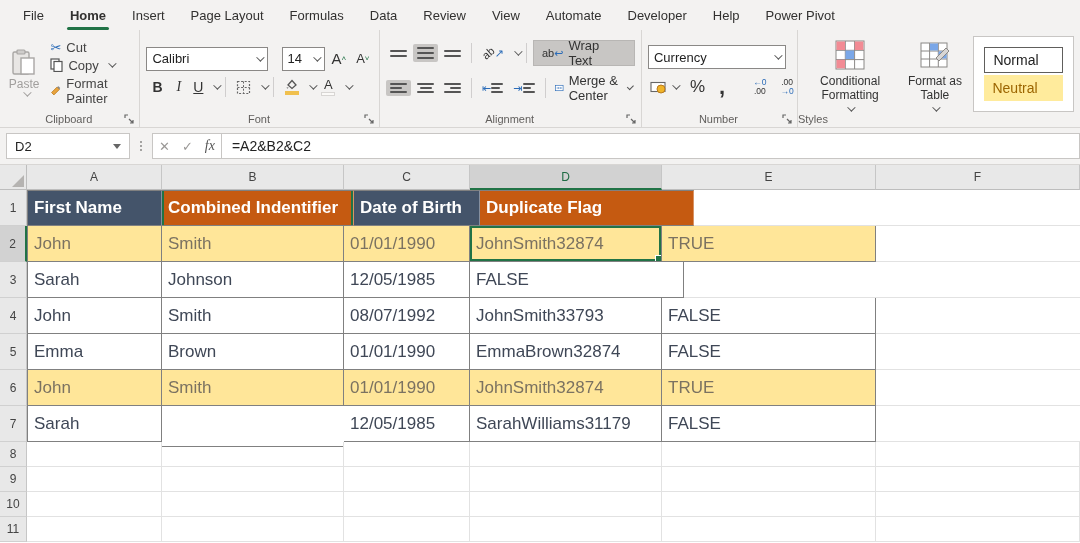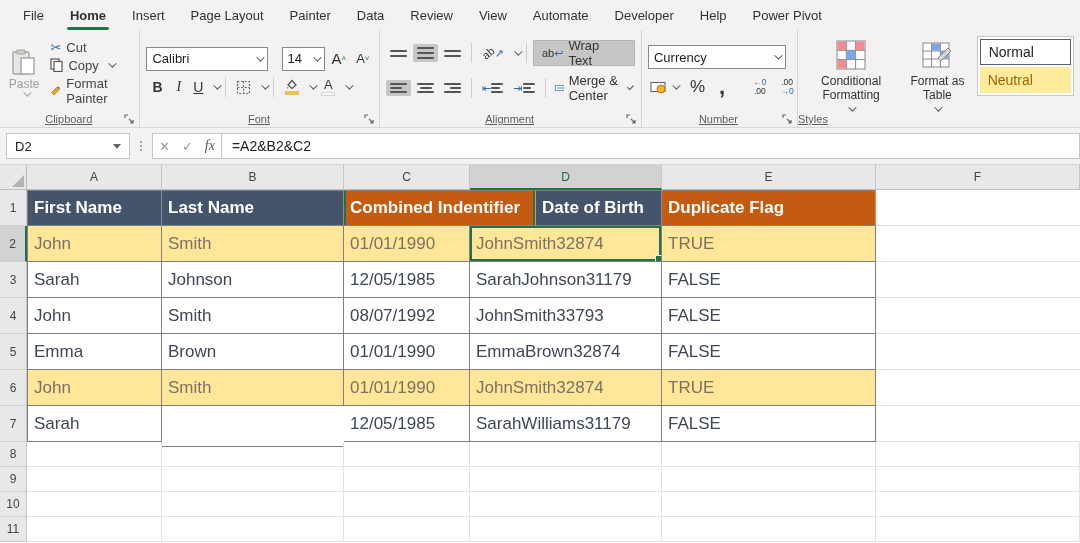--- a/index.html
+++ b/index.html
@@ -13,21 +13,21 @@
     position:relative; white-space:nowrap; }
   .tab.active { font-weight:bold; }
   .tab.active::after { content:""; position:absolute; left:10px; right:10px; bottom:0;
     height:3px; background:#217346; border-radius:2px; }
 
   .ribbon { height:98px; background:#f3f2f1; display:flex; align-items:stretch;
     border-bottom:1px solid #d8d6d4; }
   .group { position:relative; display:flex; flex-direction:column; padding:4px 6px 16px;
     border-right:1px solid #d8d6d4; }
   .group-label { position:absolute; bottom:2px; left:0; right:2px; text-align:center;
-    font-size:11px; color:#605e5c; white-space:nowrap;text-decoration:underline; }
+    font-size:11px; color:#605e5c; white-space:nowrap; }
   .launcher { position:absolute; bottom:2px; right:4px; width:11px; height:11px; }
   .g-body { flex:1; display:flex; }
 
   .chev { display:inline-block; width:6px; height:6px; border-right:1.4px solid #555;
     border-bottom:1.4px solid #555; transform:rotate(45deg) translateY(-2px); margin-left:4px; }
   .icon-btn { display:flex; align-items:center; padding:3px 4px; border-radius:2px; color:#333; }
   .pressed { background:#c8c6c4; }
 
   
   .paste-col { width:46px; display:flex; flex-direction:column; align-items:center;
@@ -66,21 +66,21 @@
   .num-icons { display:flex; align-items:center; gap:6px; }
   .pct { font-size:17px; color:#333; }
   .comma { font-size:22px; font-weight:bold; color:#333; line-height:10px; }
   .dec { display:flex; flex-direction:column; font-size:8.5px; line-height:9px; color:#333; text-align:center; }
   .dec b { color:#2b6cb8; font-weight:normal; }
 
   
   .bigbtn { display:flex; flex-direction:column; align-items:center; justify-content:flex-start;
     gap:4px; font-size:12px; color:#333; padding:4px 6px; text-align:center; line-height:14px; }
   .gallery { display:flex; flex-direction:column; gap:2px; border:1px solid #c8c6c4;
-    background:#fff; padding:2px; width:140px; }
+    background:#fff; padding:10px; width:140px; }
   .swatch { height:26px; display:flex; align-items:center; padding:0 8px; font-size:14px; }
   .swatch.normal { background:#fff; border:1px solid #605e5c; color:#222; }
   .swatch.neutral { background:#ffeb9c; color:#9c6500; }
 
   
   .fbar { height:37px; background:#f3f2f1; display:flex; align-items:center;
     border-bottom:1px solid #d8d6d4; padding:0 0 0 6px; }
   .namebox { width:124px; height:26px; background:#fff; border:1px solid #c8c6c4;
     display:flex; align-items:center; font-size:13px; color:#222; padding:0 8px; }
   .namebox .tri { margin-left:auto; width:0; height:0; border-left:4px solid transparent;
@@ -126,21 +126,21 @@
   svg { display:block; }
 </style>
 </head>
 <body>
 
 <div class="tabs-row">
     <div class="tab">File</div>
     <div class="tab active">Home</div>
     <div class="tab">Insert</div>
     <div class="tab">Page Layout</div>
-    <div class="tab">Painter</div>
+    <div class="tab">Formulas</div>
     <div class="tab">Data</div>
     <div class="tab">Review</div>
     <div class="tab">View</div>
     <div class="tab">Automate</div>
     <div class="tab">Developer</div>
     <div class="tab">Help</div>
     <div class="tab">Power Pivot</div>
   </div>
 
 <div class="ribbon">
@@ -424,41 +424,39 @@
       <div class="col-h" style="width: 182px; flex: 0 0 182px;">B</div>
       <div class="col-h" style="width: 126px; flex: 0 0 126px;">C</div>
       <div class="col-h sel" style="width: 192px; flex: 0 0 192px;">D</div>
       <div class="col-h" style="width: 214px; flex: 0 0 214px;">E</div>
       <div class="col-h" style="flex: 1 1 0%;">F</div>
     </div>
   <div id="grid-rows">
       <div class="srow" style="height: 36px;">
         <div class="row-h">1</div>
         <div class="cell data first htop slate" style="width: 135px; flex: 0 0 135px;">First Name</div>
-        <div class="cell data htop slate" style="width: 182px; flex: 0 0 182px;">Last Name</div>
         <div class="cell data htop orange selcol-top" style="width: 192px; flex: 0 0 192px;">Combined Indentifier</div>
         <div class="cell data htop slate" style="width: 126px; flex: 0 0 126px;">Date of Birth</div>
         <div class="cell data htop orange" style="width: 214px; flex: 0 0 214px;">Duplicate Flag</div>
         <div class="cell fcol" style="flex: 1 1 0%;"></div>
       </div>
       <div class="srow" style="height: 36px;">
         <div class="row-h sel">2</div>
         <div class="cell data first yellow" style="width: 135px; flex: 0 0 135px;">John</div>
         <div class="cell data yellow" style="width: 182px; flex: 0 0 182px;">Smith</div>
         <div class="cell data yellow" style="width: 126px; flex: 0 0 126px;">01/01/1990</div>
         <div class="cell data yellow active" style="width: 192px; flex: 0 0 192px;">JohnSmith32874<div class="handle"></div></div>
         <div class="cell data yellow" style="width: 214px; flex: 0 0 214px;">TRUE</div>
         <div class="cell fcol" style="flex: 1 1 0%;"></div>
       </div>
       <div class="srow" style="height: 36px;">
         <div class="row-h">3</div>
         <div class="cell data first" style="width: 135px; flex: 0 0 135px;">Sarah</div>
         <div class="cell data" style="width: 182px; flex: 0 0 182px;">Johnson</div>
         <div class="cell data" style="width: 126px; flex: 0 0 126px;">12/05/1985</div>
-        <div class="cell data" style="width: 192px; flex: 0 0 192px;">SarahJohnson31179</div>
         <div class="cell data" style="width: 214px; flex: 0 0 214px;">FALSE</div>
         <div class="cell fcol" style="flex: 1 1 0%;"></div>
       </div>
       <div class="srow" style="height: 36px;">
         <div class="row-h">4</div>
         <div class="cell data first" style="width: 135px; flex: 0 0 135px;">John</div>
         <div class="cell data" style="width: 182px; flex: 0 0 182px;">Smith</div>
         <div class="cell data" style="width: 126px; flex: 0 0 126px;">08/07/1992</div>
         <div class="cell data" style="width: 192px; flex: 0 0 192px; text-align: center;">JohnSmith33793</div>
         <div class="cell data" style="width: 214px; flex: 0 0 214px;">FALSE</div>

